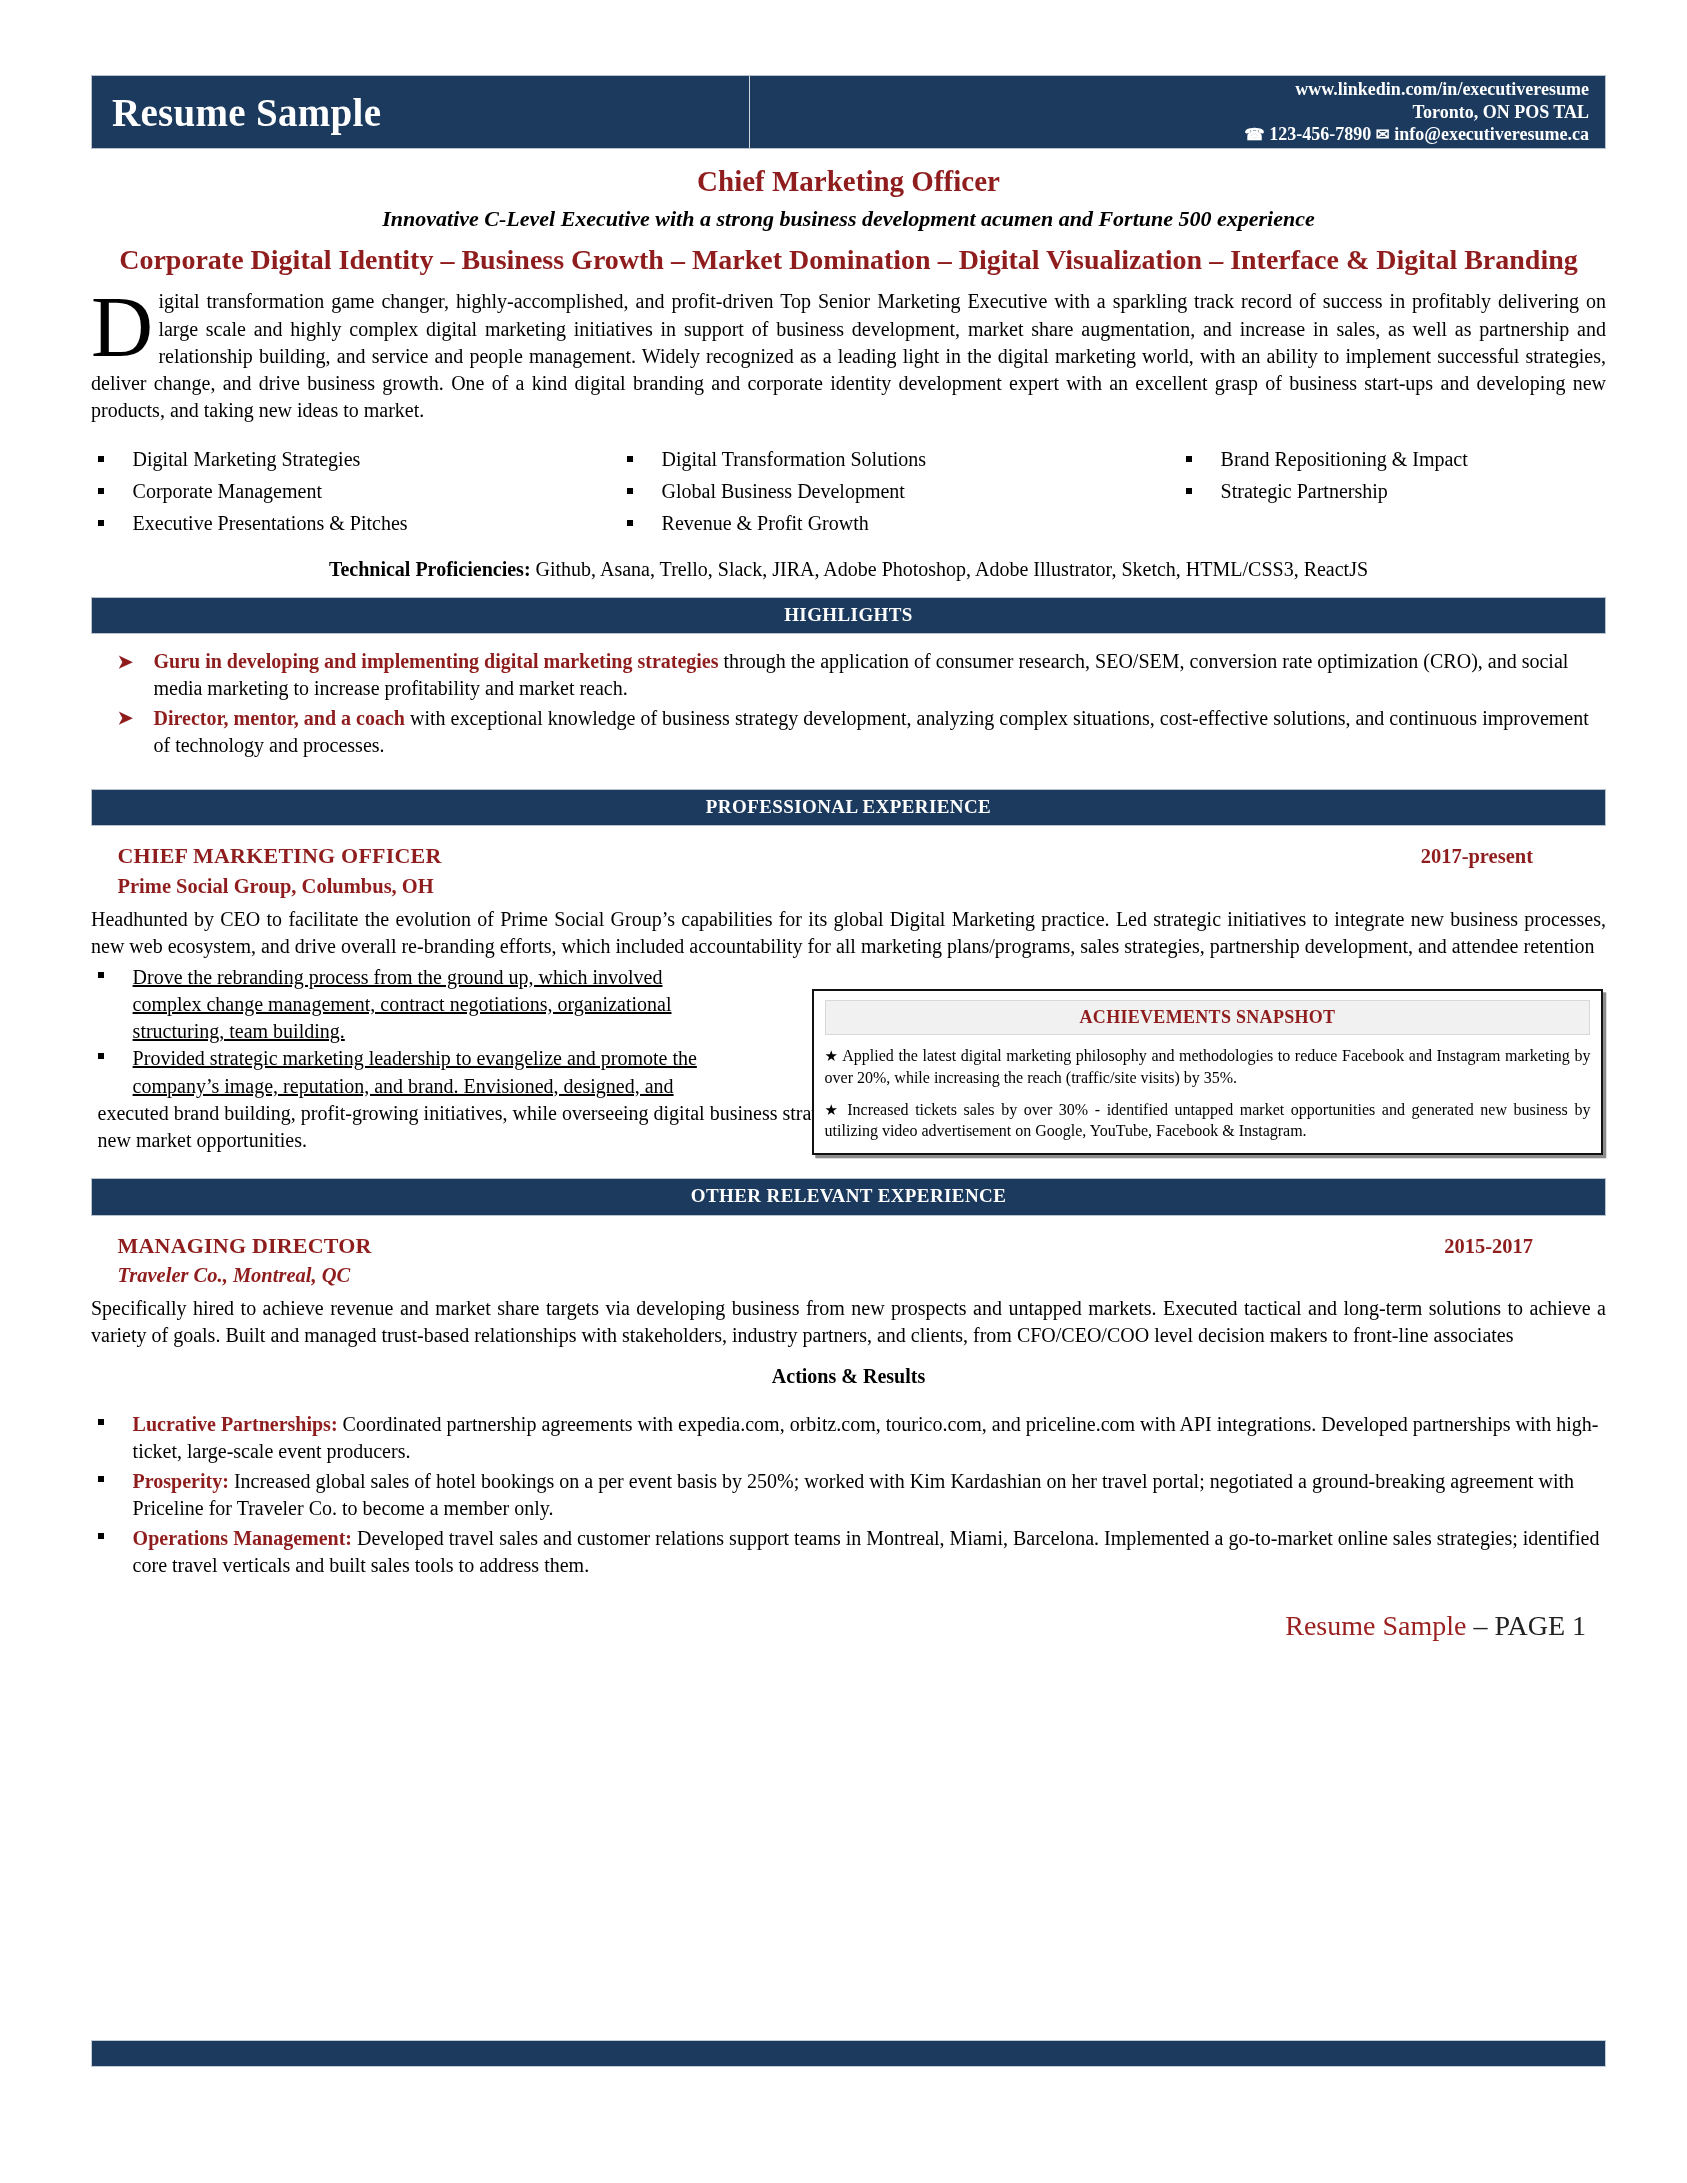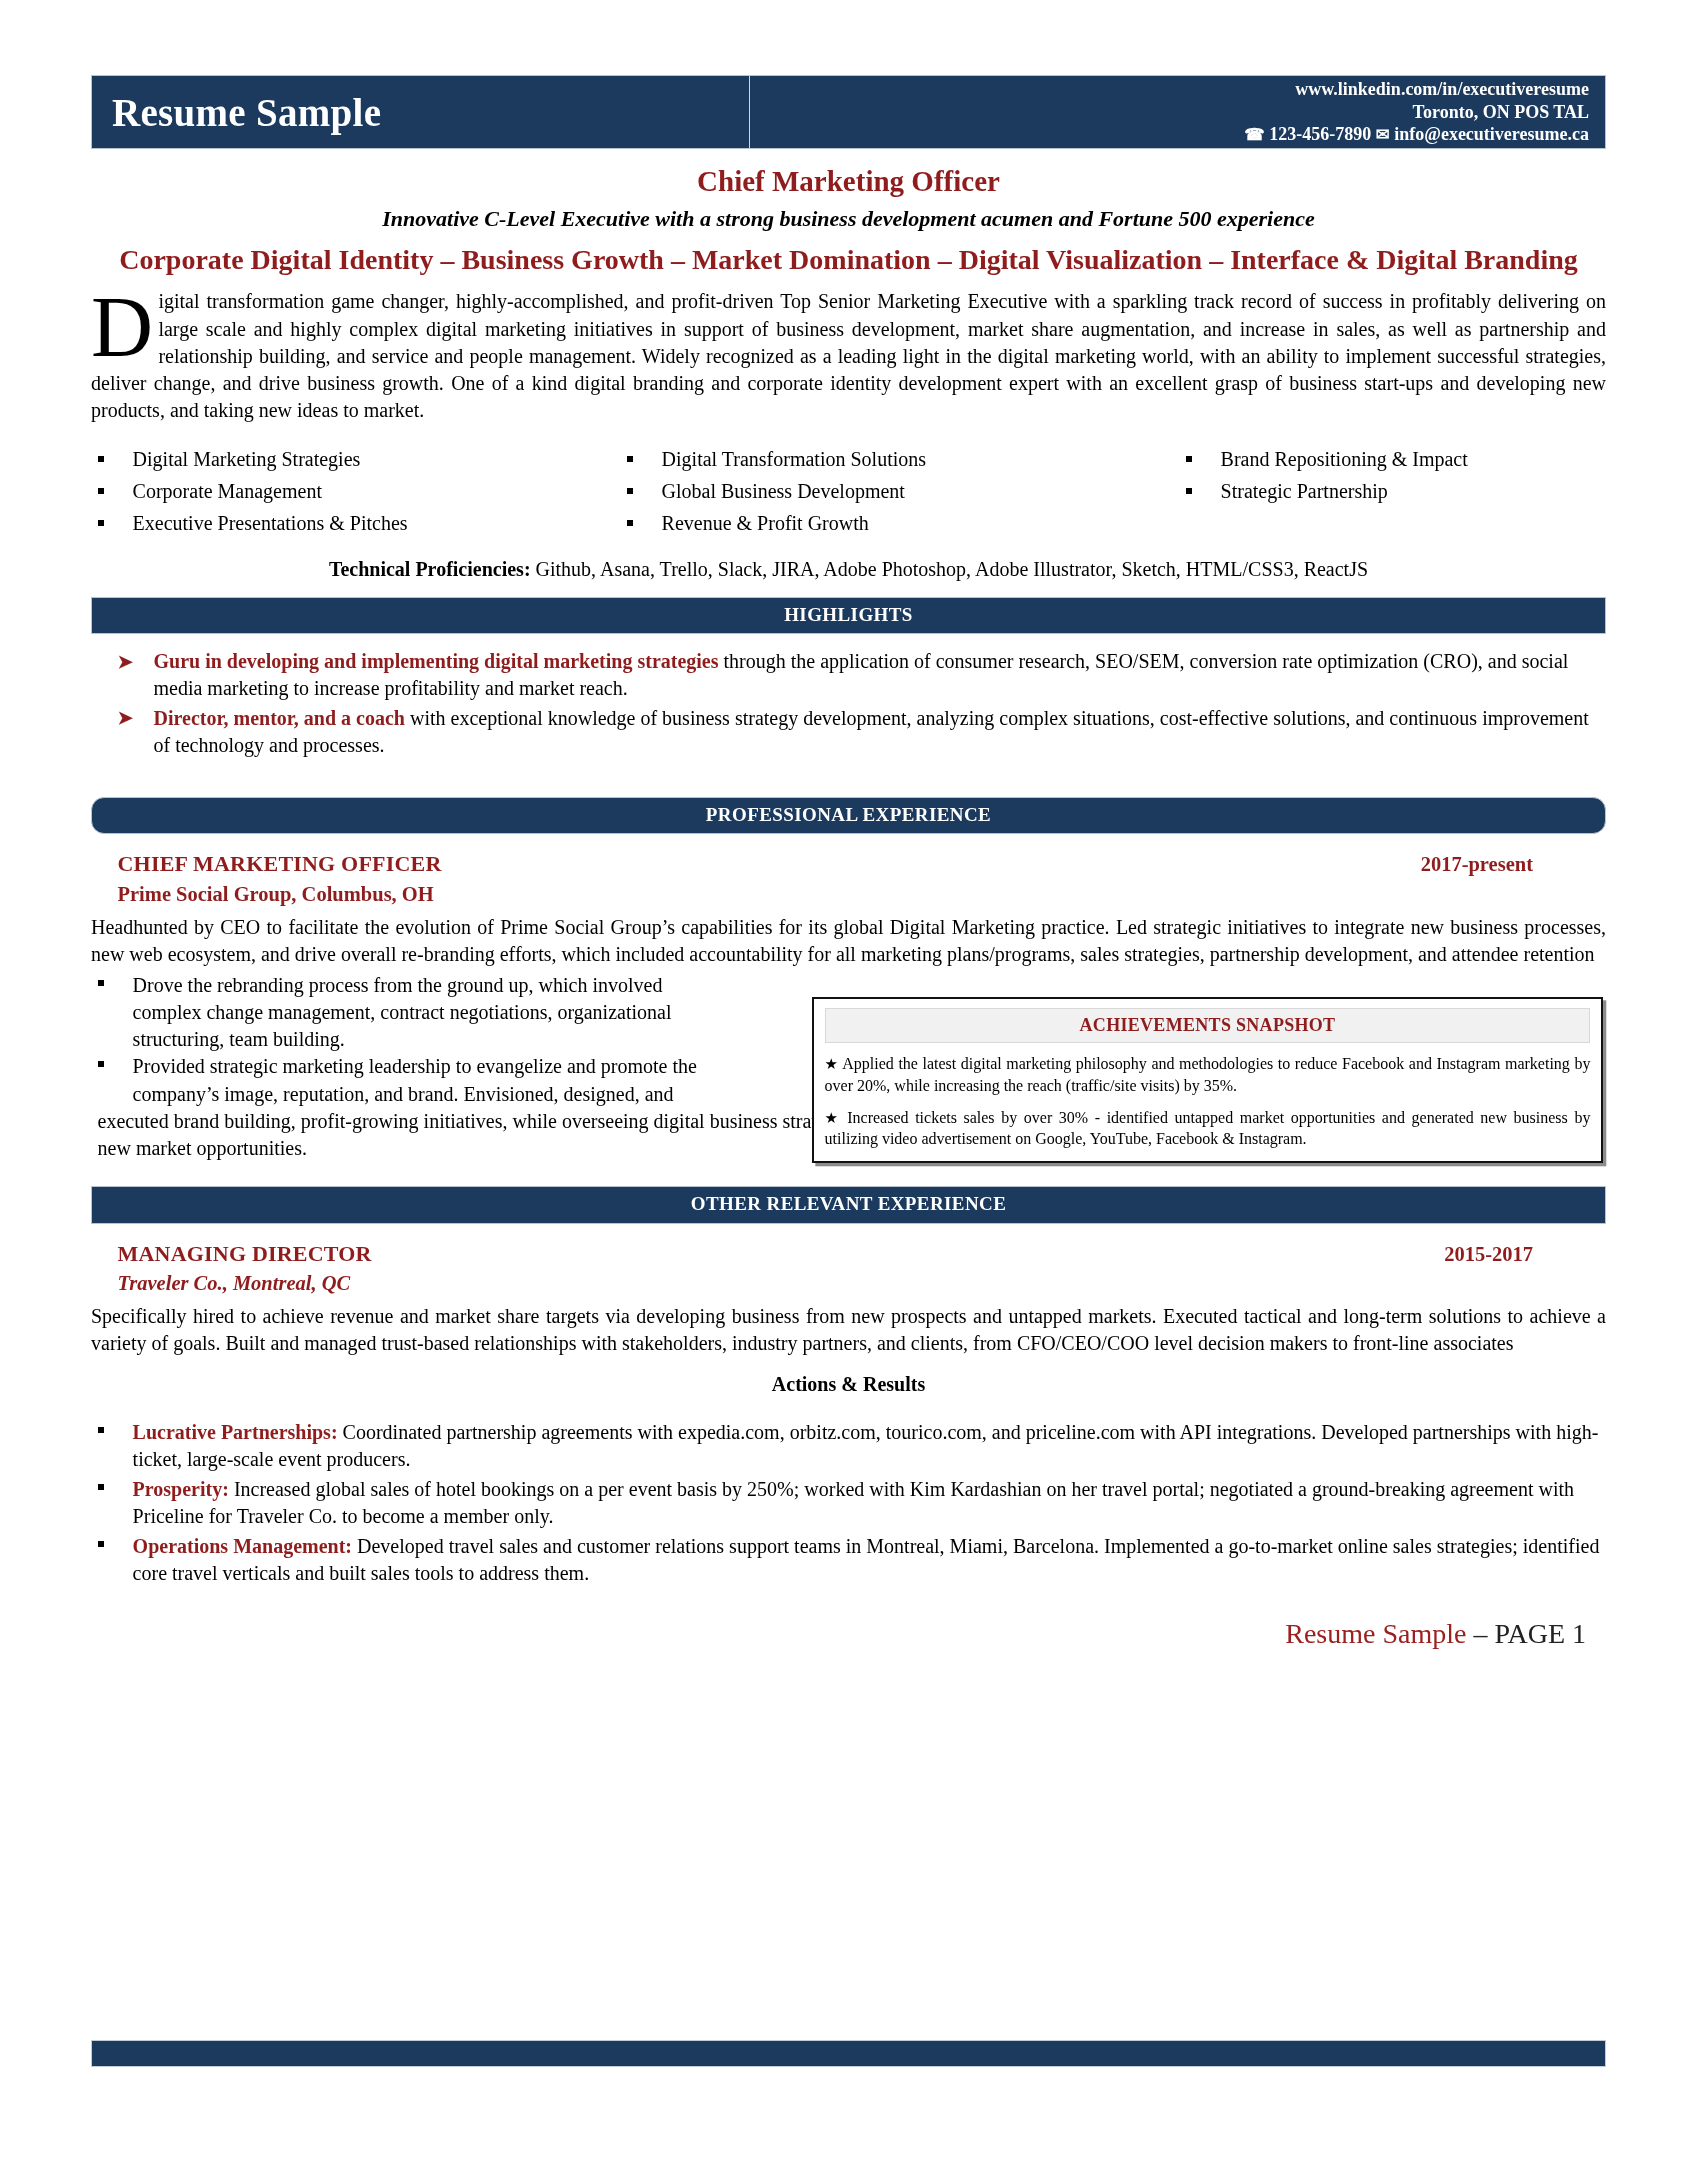--- a/index.html
+++ b/index.html
@@ -155,21 +155,21 @@
     border: 1.3px solid #b9c3cd;
     color: #ffffff;
     text-align: center;
     font-size: 19px;
     font-weight: bold;
     letter-spacing: 0.4px;
     padding: 6px 0 7.3px;
     box-sizing: border-box;
   }
   .sb-highlights { margin-top: 14.6px; }
-  .sb-prof { margin-top: 39px; border-radius: 13px; }
+  .sb-prof { margin-top: 31px; }
   .sb-other { margin-top: 24px; }
 
   
   .highlights {
     margin-top: 14.6px;
     padding-left: 26.5px;
   }
   .hl-item {
     display: flex;
     align-items: flex-start;
@@ -232,21 +232,21 @@
     display: flex;
     align-items: flex-start;
     font-size: 20px;
     line-height: 1.36;
   }
   .exp-bullet .sq-bullet {
     margin-right: 29px;
     top: 8px;
   }
   .exp-text { flex: 1; }
-  .narrow { max-width: 582px; }
+  .narrow { max-width: 582px; text-decoration: underline; }
 
   .snapshot {
     position: absolute;
     left: 721px;
     top: 25px;
     width: 791px;
     border: 2px solid #111111;
     background: #ffffff;
     box-shadow: 3.3px 3.3px 0 rgba(0,0,0,0.45);
     box-sizing: border-box;

